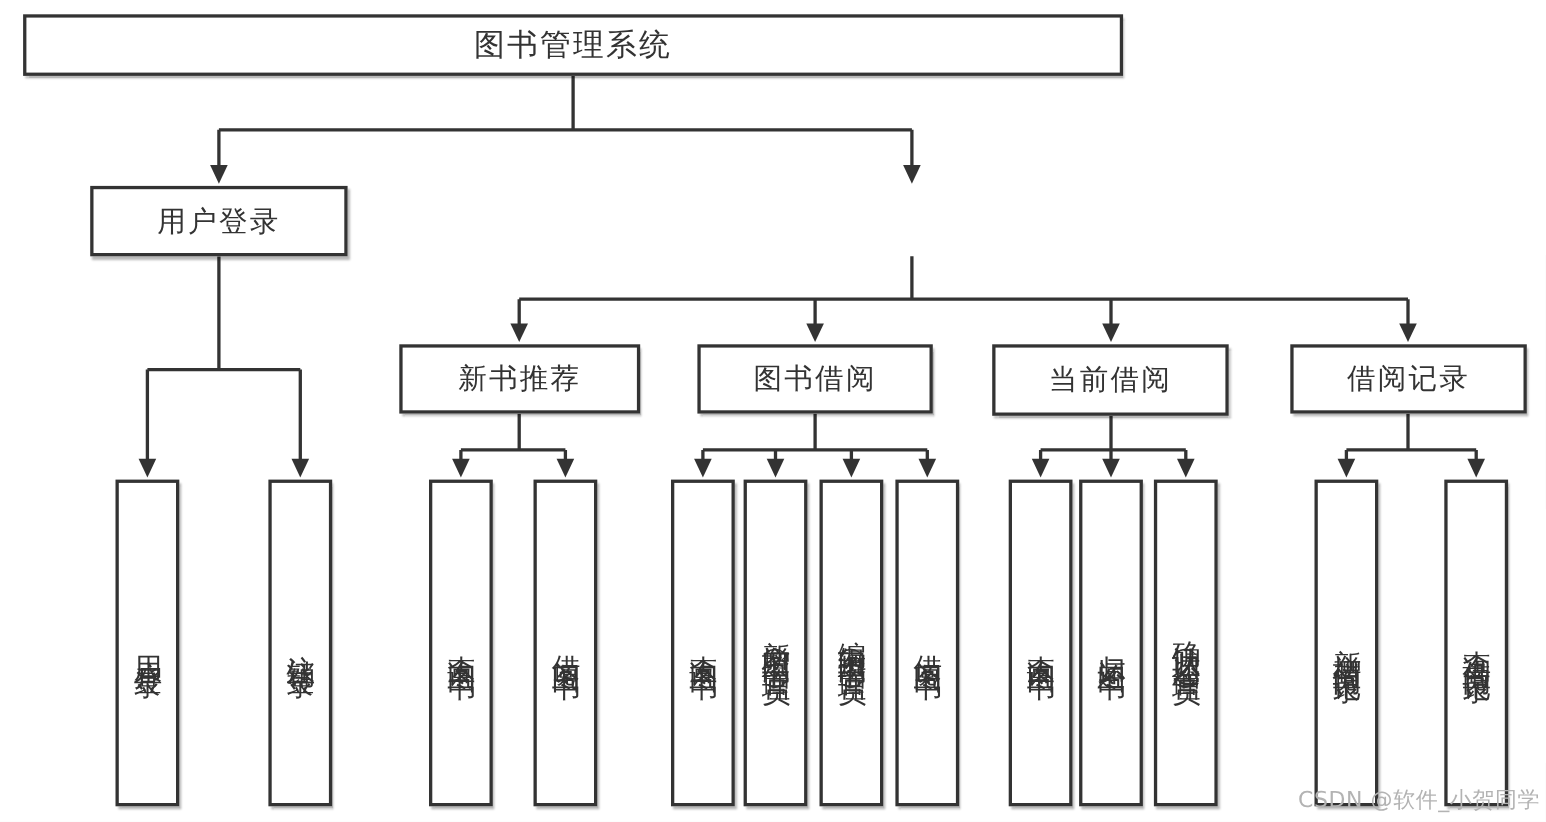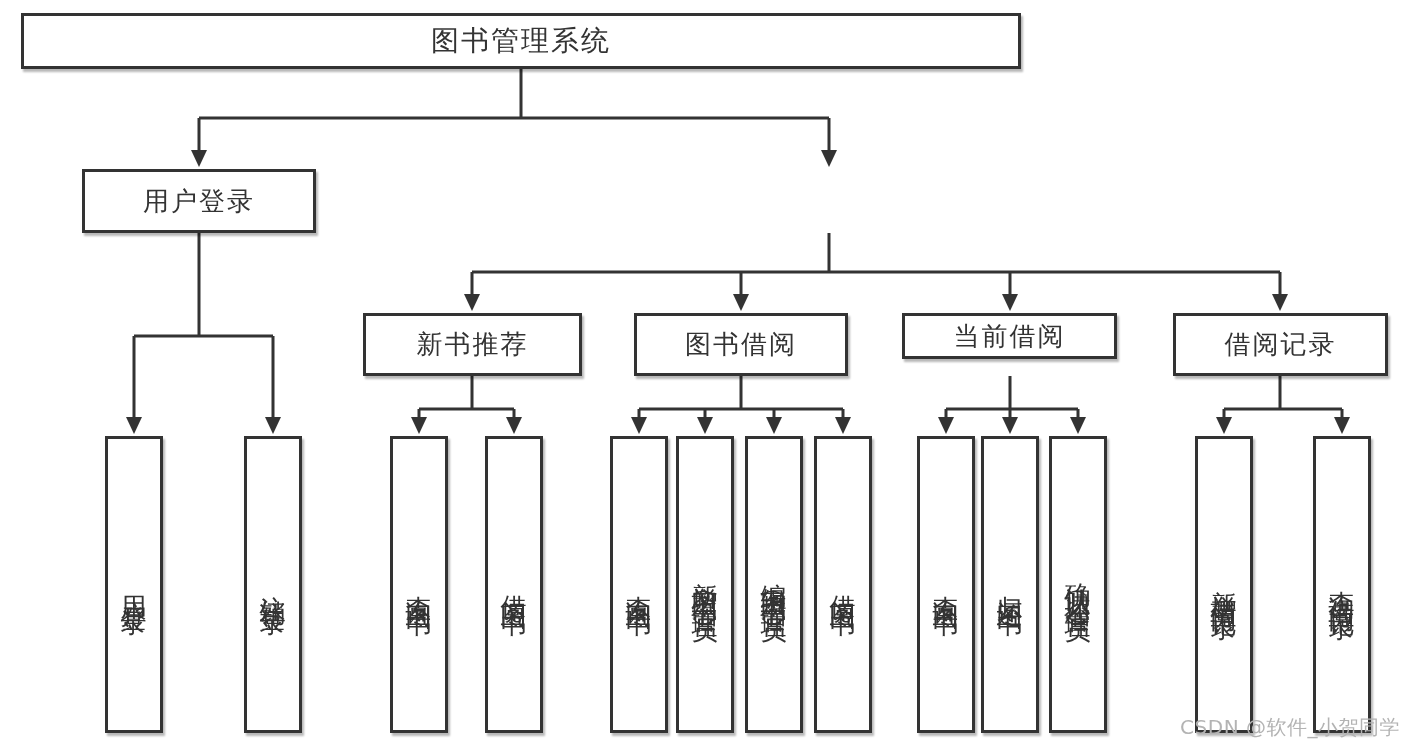--- a/index.html
+++ b/index.html
@@ -138,21 +138,21 @@
   <div class="hbox" style="left:82px;top:169px;width:234px;height:64px;">
     <span>用户登录</span>
   </div>
 
   <div class="hbox" style="left:634px;top:313px;width:214px;height:63px;">
     <span>图书借阅</span>
   </div>
   <div class="hbox" style="left:363px;top:313px;width:219px;height:63px;">
     <span>新书推荐</span>
   </div>
-  <div class="hbox" style="left:902px;top:313px;width:215px;height:46px;">
+  <div class="hbox" style="left:902px;top:313px;width:215px;height:65px;">
     <span>当前借阅</span>
   </div>
   <div class="hbox" style="left:1173px;top:313px;width:215px;height:63px;">
     <span>借阅记录</span>
   </div>
 
   <div class="vbox" style="left:105px;">
     <span class="vtext">用户登录</span>
   </div>
   <div class="vbox" style="left:244px;">

